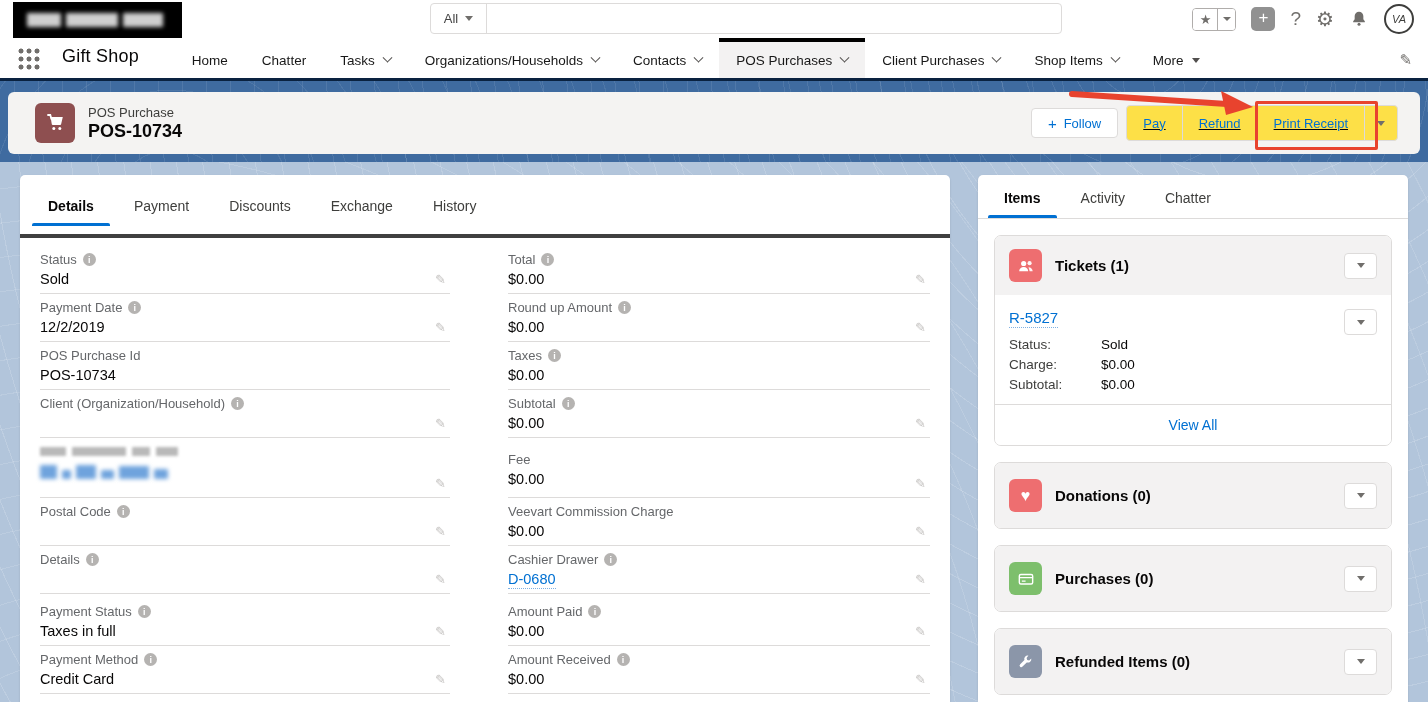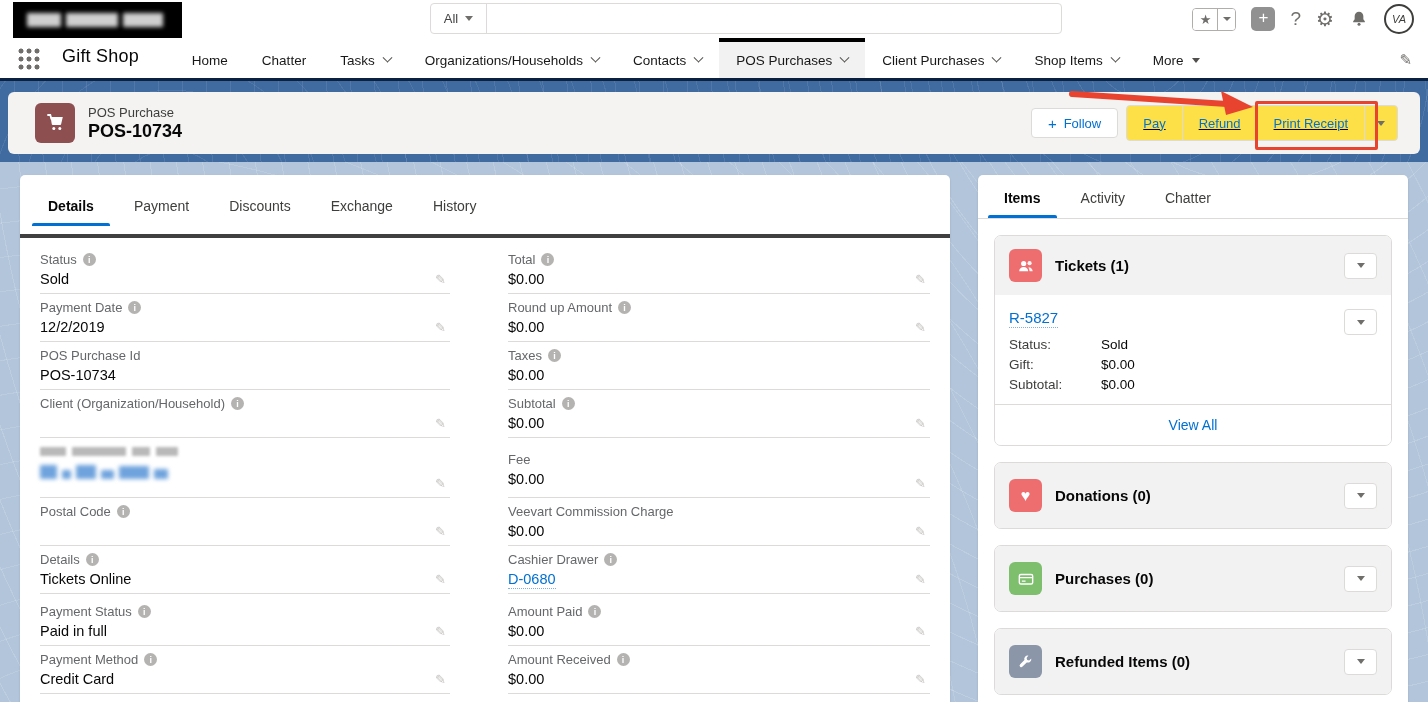--- a/index.html
+++ b/index.html
@@ -301,21 +301,20 @@
               <span class="info-i">i</span>
             </div>
           <div class="fvalue empty"></div>
           <span class="pencil">✎</span>
         </div>
         <div class="field">
           <div class="flabel">
               <span>Details</span>
               <span class="info-i">i</span>
             </div>
-          <div class="fvalue">Tickets Online</div>
           <span class="pencil">✎</span>
         </div>
       </div>
 
       <div>
         <div class="field">
           <div class="flabel">
               <span>Total</span>
               <span class="info-i">i</span>
             </div>
@@ -370,21 +369,21 @@
       </div>
     </div>
 
     <div class="fgrid" style="padding-top:4px">
       <div>
         <div class="field">
           <div class="flabel">
               <span>Payment Status</span>
               <span class="info-i">i</span>
             </div>
-          <div class="fvalue">Paid in full</div>
+          <div class="fvalue">Taxes in full</div>
           <span class="pencil">✎</span>
         </div>
         <div class="field">
           <div class="flabel">
               <span>Payment Method</span>
               <span class="info-i">i</span>
             </div>
           <div class="fvalue">Credit Card</div>
           <span class="pencil">✎</span>
         </div>
@@ -433,21 +432,21 @@
           </div>
       </div>
       <div class="rel-body">
         <a class="link rec-link">R-5827</a>
         <div class="dd-btn" style="position:absolute; top:14px; right:14px">
             <span class="tri"></span>
           </div>
         <div class="kv">
           <span class="k">Status:</span>
           <span class="v">Sold</span>
-          <span class="k">Gift:</span>
+          <span class="k">Charge:</span>
           <span class="v">$0.00</span>
           <span class="k">Subtotal:</span>
           <span class="v">$0.00</span>
         </div>
       </div>
       <div class="rel-foot">
         <a>View All</a>
       </div>
     </div>
 

